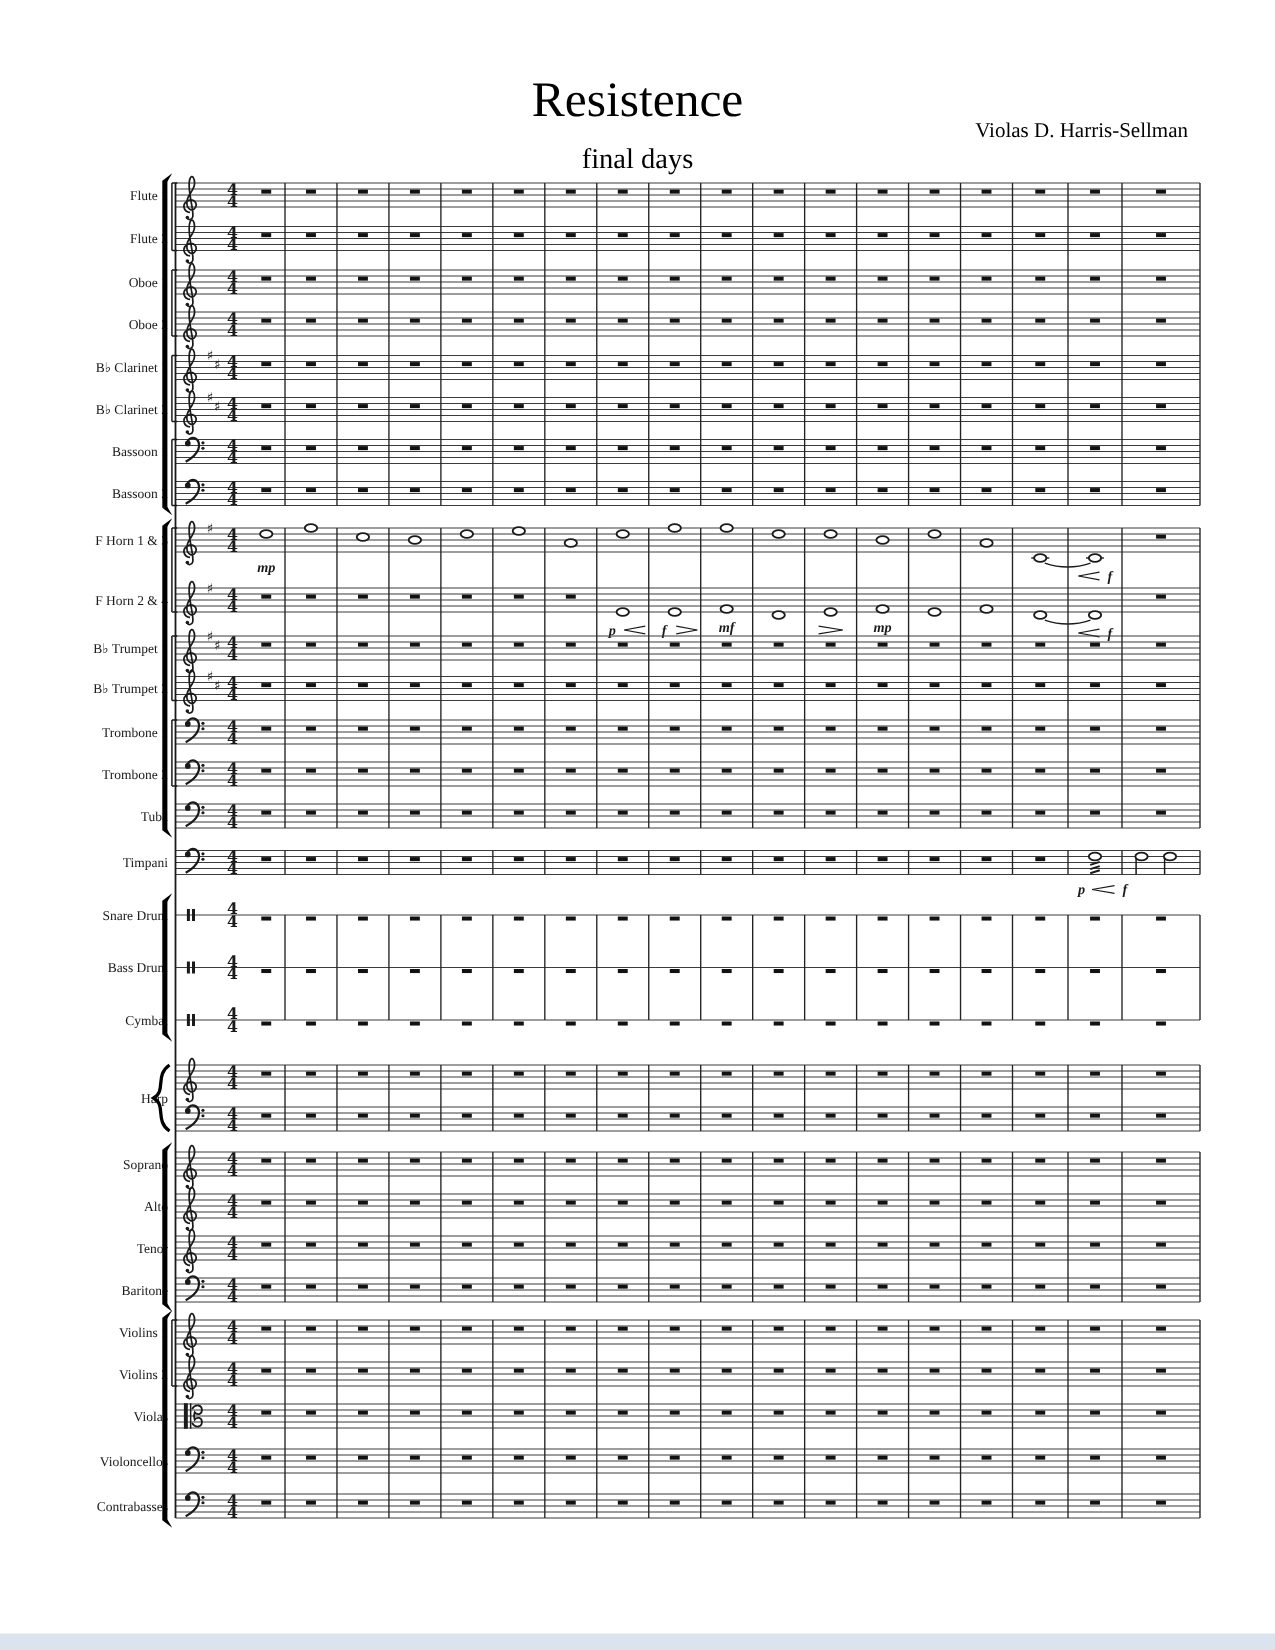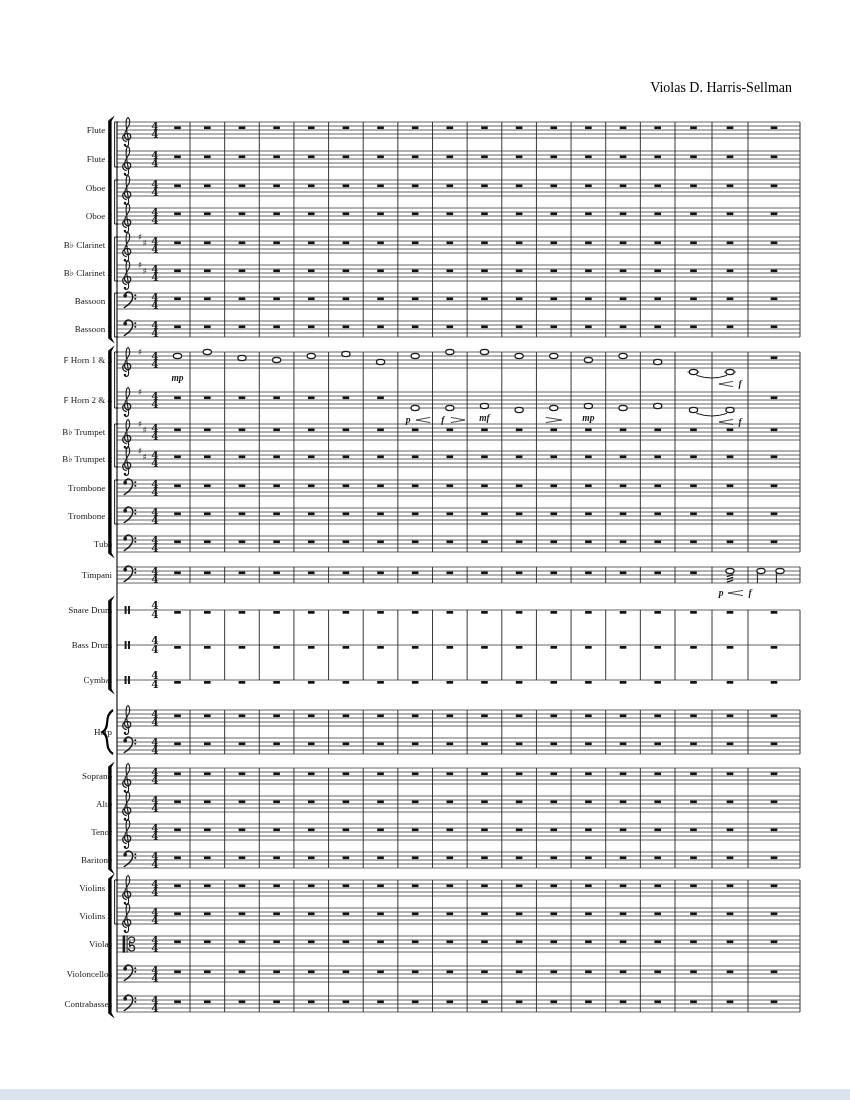--- a/index.html
+++ b/index.html
@@ -8,21 +8,23 @@
   .title{position:absolute;left:0;right:0;top:49px;text-align:center;font-size:33px;line-height:1.1;}
   .subtitle{position:absolute;left:0;right:0;top:96px;text-align:center;font-size:19px;}
   .composer{position:absolute;right:58px;top:80px;font-size:14px;}
   svg#score{position:absolute;left:0;top:0;}
   .page-edge{position:absolute;left:0;right:0;bottom:0;height:11px;background:#dbe4ee;}
 </style>
 </head>
 <body>
 
 <div class="page">
+  <div class="title">Resistence</div>
   <div class="composer">Violas D. Harris-Sellman</div>
+  <div class="subtitle">final days</div>
   <svg id="score" width="850" height="1100" viewBox="0 0 850 1100" xmlns="http://www.w3.org/2000/svg">
       <g>
         <line x1="117" y1="122" x2="800" y2="122" stroke="#3c3c3c" stroke-width="0.8"></line>
         <line x1="117" y1="126" x2="800" y2="126" stroke="#3c3c3c" stroke-width="0.8"></line>
         <line x1="117" y1="130" x2="800" y2="130" stroke="#3c3c3c" stroke-width="0.8"></line>
         <line x1="117" y1="134" x2="800" y2="134" stroke="#3c3c3c" stroke-width="0.8"></line>
         <line x1="117" y1="138" x2="800" y2="138" stroke="#3c3c3c" stroke-width="0.8"></line>
         <path d="M 126.7 141.6 C 122.4 141.2 121 136.2 125 134 C 129 131.8 132 135.4 130.2 138.4 C 128.4 141.4 124.2 139.6 124.6 134.4 C 125 129.6 129.6 127.2 129.7 122.4 C 129.8 118.4 128 116.2 126.8 118.8 C 125.4 121.8 126.2 128 127.4 134.4 C 128.3 139 128.9 142.4 128.5 144.6 C 128.1 146.6 125.4 147 124.7 145.2" fill="none" stroke="#1a1a1a" stroke-width="1.15"></path>
         <circle cx="124.9" cy="145" r="1.2" fill="#1a1a1a"></circle>
         <text x="155" y="129.8" font-size="10.5" fill="#1a1a1a" font-family="&quot;DejaVu Serif&quot;,serif" text-anchor="middle" font-weight="bold">4</text>

